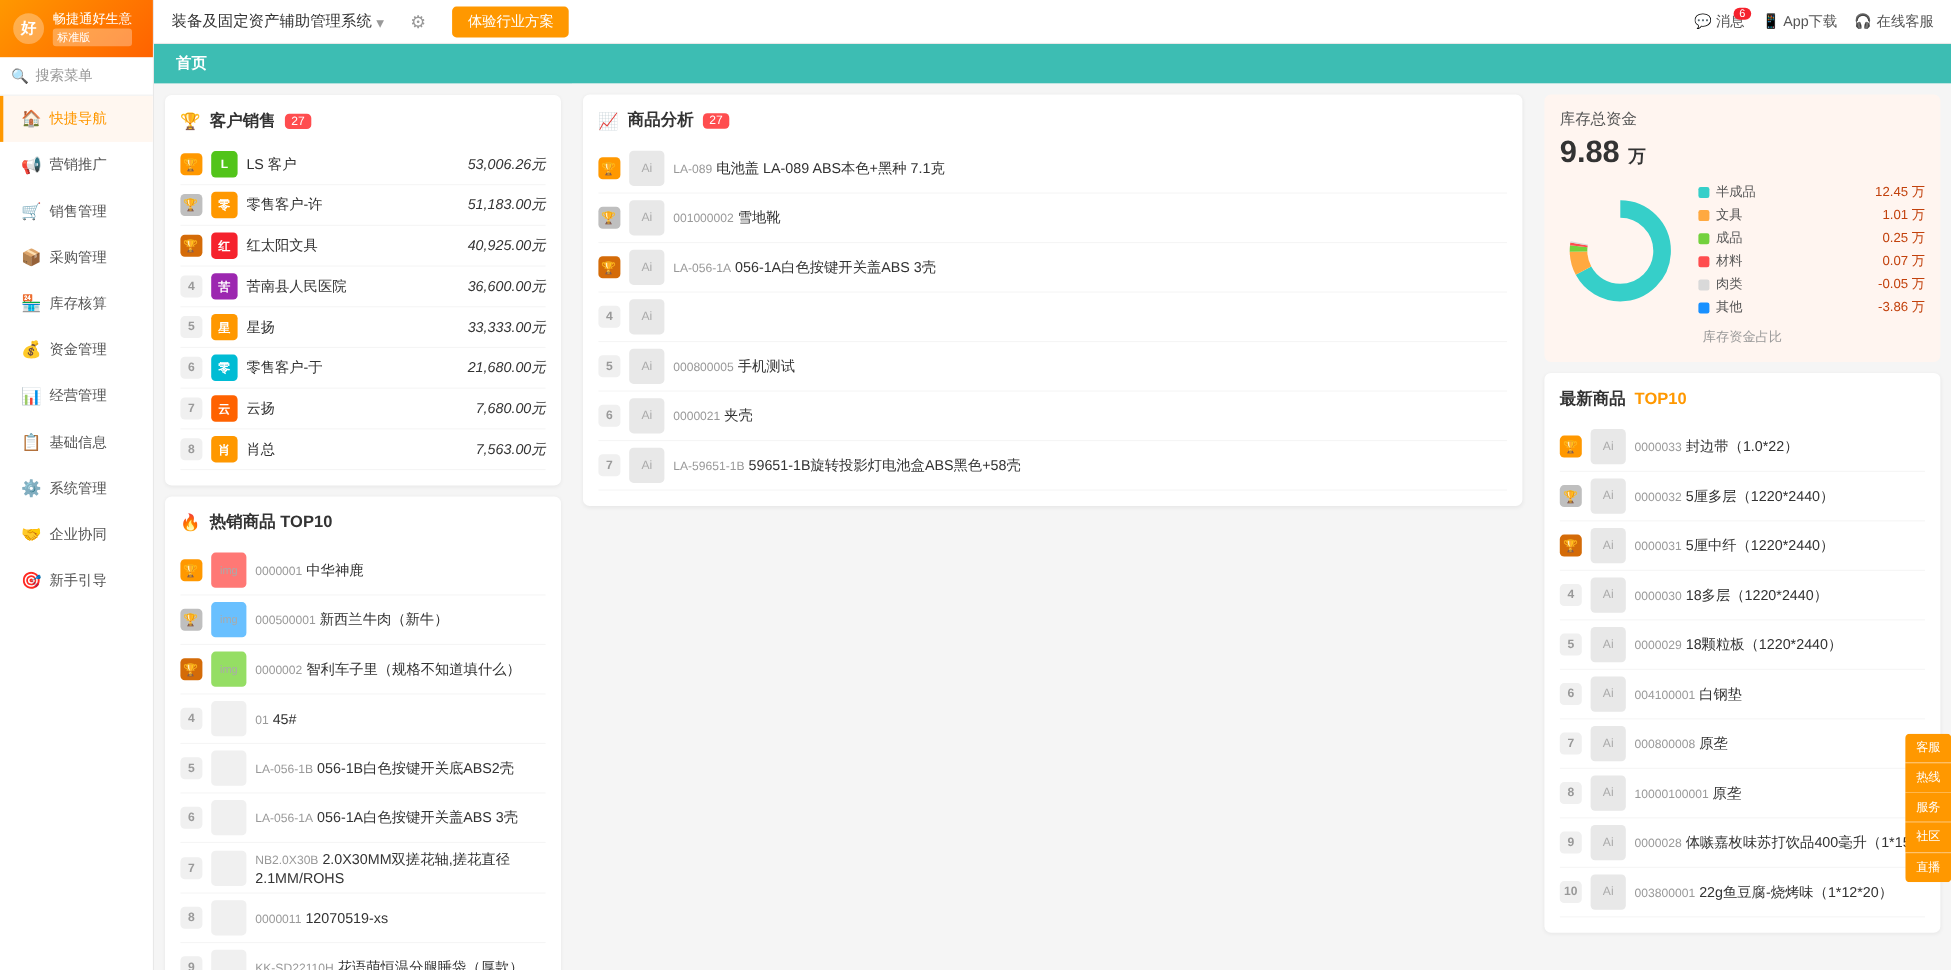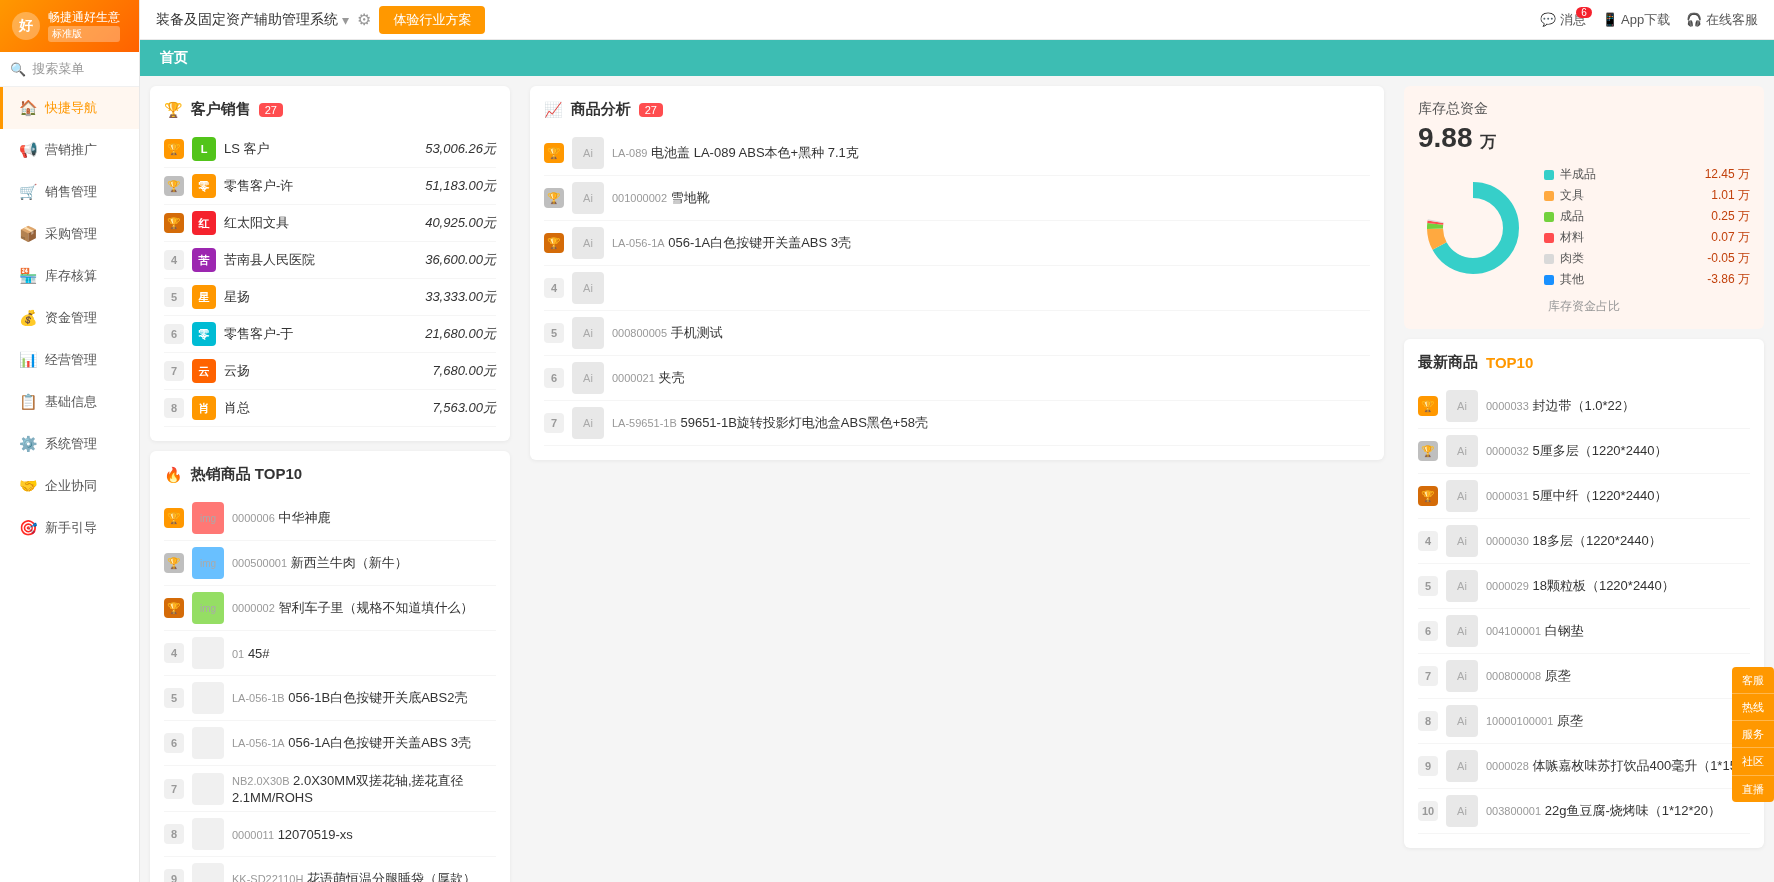--- a/index.html
+++ b/index.html
@@ -6,21 +6,21 @@
     body { font-family: 'Microsoft YaHei', Arial, sans-serif; font-size: 13px; background: #f5f5f5; overflow: hidden; width: 1774px; height: 882px; }
 
     
     .topbar {
       height: 40px;
       background: #fff;
       border-bottom: 1px solid #e8e8e8;
       display: flex;
       align-items: center;
       padding: 0 16px;
-      gap: 8px;
+      gap: 24px;
       position: fixed;
       top: 0; left: 140px; right: 0;
       z-index: 100;
     }
     .topbar-dropdown {
       display: flex;
       align-items: center;
       gap: 4px;
       color: #333;
       cursor: pointer;
@@ -457,21 +457,21 @@
       <div class="card">
         <div class="card-title">
           <span style="color:#ff4d4f;">🔥</span>
           <span>热销商品 TOP10</span>
         </div>
         <div class="rank-list" id="hot-products-list">
             <div class="prod-item">
     <span class="rank-num gold">🏆</span>
     <div class="prod-thumb color1">img</div>
     <div class="prod-info">
-      <span class="prod-code">0000006</span>
+      <span class="prod-code">0000001</span>
       <span class="prod-name"> 中华神鹿</span>
     </div>
   </div>
             <div class="prod-item">
     <span class="rank-num silver">🏆</span>
     <div class="prod-thumb color2">img</div>
     <div class="prod-info">
       <span class="prod-code">000500001</span>
       <span class="prod-name"> 新西兰牛肉（新牛）</span>
     </div>

